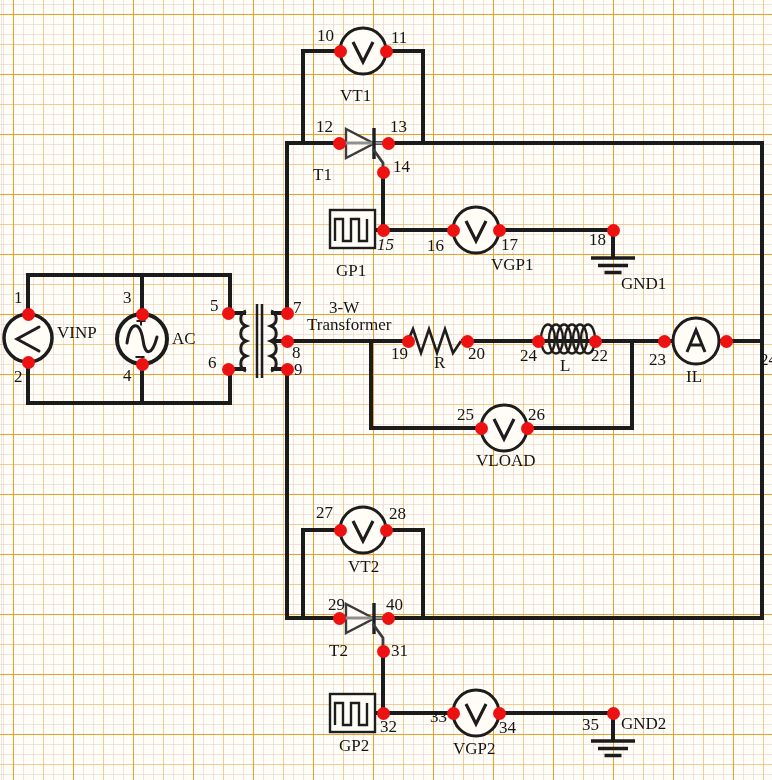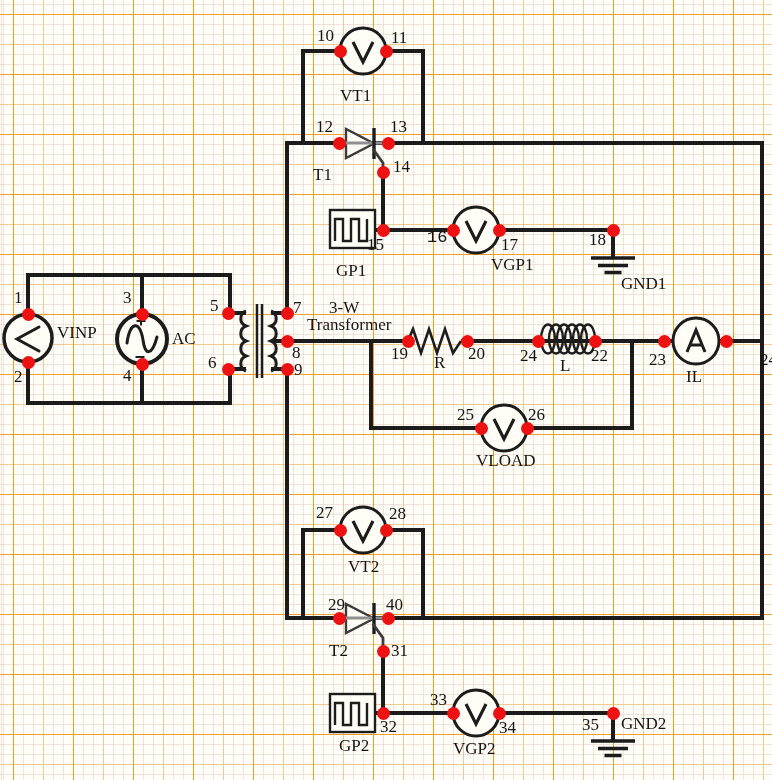--- a/index.html
+++ b/index.html
@@ -157,23 +157,23 @@
       <span class="lbl" style="left: 317px; top: 27px;">10</span>
       <div class="node-dot" style="left: 379.5px; top: 44.5px;"></div>
       <span class="lbl" style="left: 391px; top: 29px;">11</span>
       <div class="node-dot" style="left: 332.5px; top: 136.5px;"></div>
       <span class="lbl" style="left: 316px; top: 118px;">12</span>
       <div class="node-dot" style="left: 381.5px; top: 136.5px;"></div>
       <span class="lbl" style="left: 390px; top: 118px;">13</span>
       <div class="node-dot" style="left: 376.5px; top: 165.5px;"></div>
       <span class="lbl" style="left: 393px; top: 158px; font-family: Liberation Serif, serif;">14</span>
       <div class="node-dot" style="left: 376.5px; top: 223.5px;"></div>
-      <span class="lbl" style="left: 367px; top: 236px;">15</span>
+      <span class="lbl" style="left: 377px; top: 236px; font-style: italic;">15</span>
       <div class="node-dot" style="left: 446.5px; top: 223.5px;"></div>
-      <span class="lbl" style="left: 427px; top: 229px; font-family: Liberation Mono, monospace;">16</span>
+      <span class="lbl" style="left: 427px; top: 237px;">16</span>
       <div class="node-dot" style="left: 492.5px; top: 223.5px;"></div>
       <span class="lbl" style="left: 501px; top: 236px;">17</span>
       <div class="node-dot" style="left: 606.5px; top: 223.5px;"></div>
       <span class="lbl" style="left: 589px; top: 231px;">18</span>
       <div class="node-dot" style="left: 401.5px; top: 334.5px;"></div>
       <span class="lbl" style="left: 391px; top: 345px;">19</span>
       <div class="node-dot" style="left: 460.5px; top: 334.5px;"></div>
       <span class="lbl" style="left: 468px; top: 345px;">20</span>
       <div class="node-dot" style="left: 531.5px; top: 334.5px;"></div>
       <span class="lbl" style="left: 520px; top: 347px;">24</span>
@@ -193,21 +193,21 @@
       <span class="lbl" style="left: 389px; top: 505px;">28</span>
       <div class="node-dot" style="left: 332.5px; top: 611.5px;"></div>
       <span class="lbl" style="left: 328px; top: 596px;">29</span>
       <div class="node-dot" style="left: 381.5px; top: 611.5px;"></div>
       <span class="lbl" style="left: 386px; top: 596px;">40</span>
       <div class="node-dot" style="left: 376.5px; top: 644.5px;"></div>
       <span class="lbl" style="left: 391px; top: 642px; text-align: right;">31</span>
       <div class="node-dot" style="left: 376.5px; top: 706.5px;"></div>
       <span class="lbl" style="left: 380px; top: 718px;">32</span>
       <div class="node-dot" style="left: 446.5px; top: 706.5px;"></div>
-      <span class="lbl" style="left: 430px; top: 691px; text-align: center;">33</span>
+      <span class="lbl" style="left: 430px; top: 708px; text-align: center;">33</span>
       <div class="node-dot" style="left: 492.5px; top: 706.5px;"></div>
       <span class="lbl" style="left: 499px; top: 719px;">34</span>
       <div class="node-dot" style="left: 606.5px; top: 706.5px;"></div>
       <span class="lbl" style="left: 582px; top: 716px;">35</span>
       <span class="lbl" style="left: 57px; top: 324px;">VINP</span>
       <span class="lbl" style="left: 172px; top: 330px;">AC</span>
       <span class="lbl" style="left: 329px; top: 299px;">3-W</span>
       <span class="lbl" style="left: 307px; top: 316px;">Transformer</span>
       <span class="lbl" style="left: 340px; top: 87px;">VT1</span>
       <span class="lbl" style="left: 313px; top: 166px;">T1</span>

